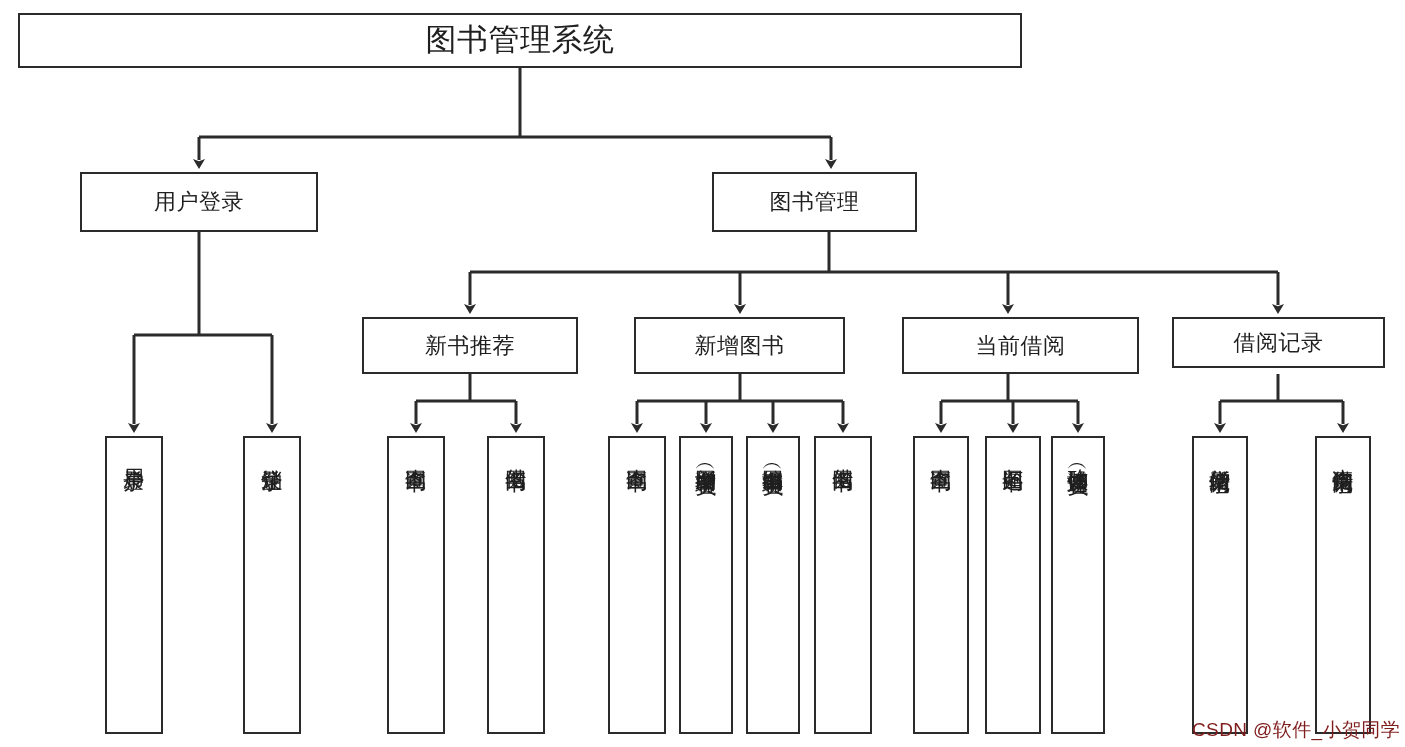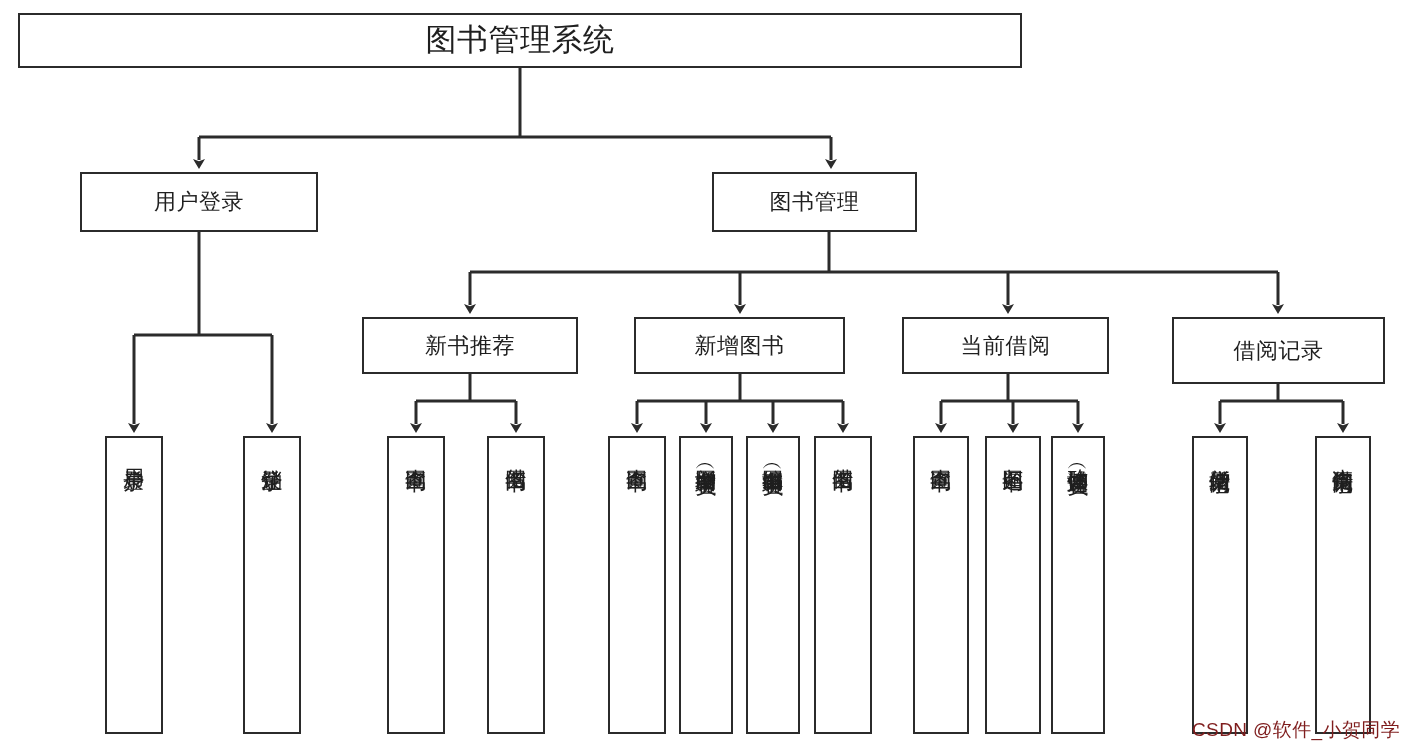--- a/index.html
+++ b/index.html
@@ -131,24 +131,24 @@
   <div class="node" style="left:712px; top:172px; width:205px; height:60px;">
     <span class="label">图书管理</span>
   </div>
 
   <div class="node" style="left:362px; top:317px; width:216px; height:57px;">
     <span class="label">新书推荐</span>
   </div>
   <div class="node" style="left:634px; top:317px; width:211px; height:57px;">
     <span class="label">新增图书</span>
   </div>
-  <div class="node" style="left:902px; top:317px; width:207px; height:57px;">
+  <div class="node" style="left:902px; top:317px; width:237px; height:57px;">
     <span class="label">当前借阅</span>
   </div>
-  <div class="node" style="left:1172px; top:317px; width:213px; height:67px;">
+  <div class="node" style="left:1172px; top:317px; width:213px; height:51px;">
     <span class="label">借阅记录</span>
   </div>
 
   <div class="node vert" style="left:105px; top:436px; width:58px; height:298px;">
     <span class="label">用户登录</span>
   </div>
   <div class="node vert" style="left:243px; top:436px; width:58px; height:298px;">
     <span class="label">注销登录</span>
   </div>
   <div class="node vert" style="left:387px; top:436px; width:58px; height:298px;">

